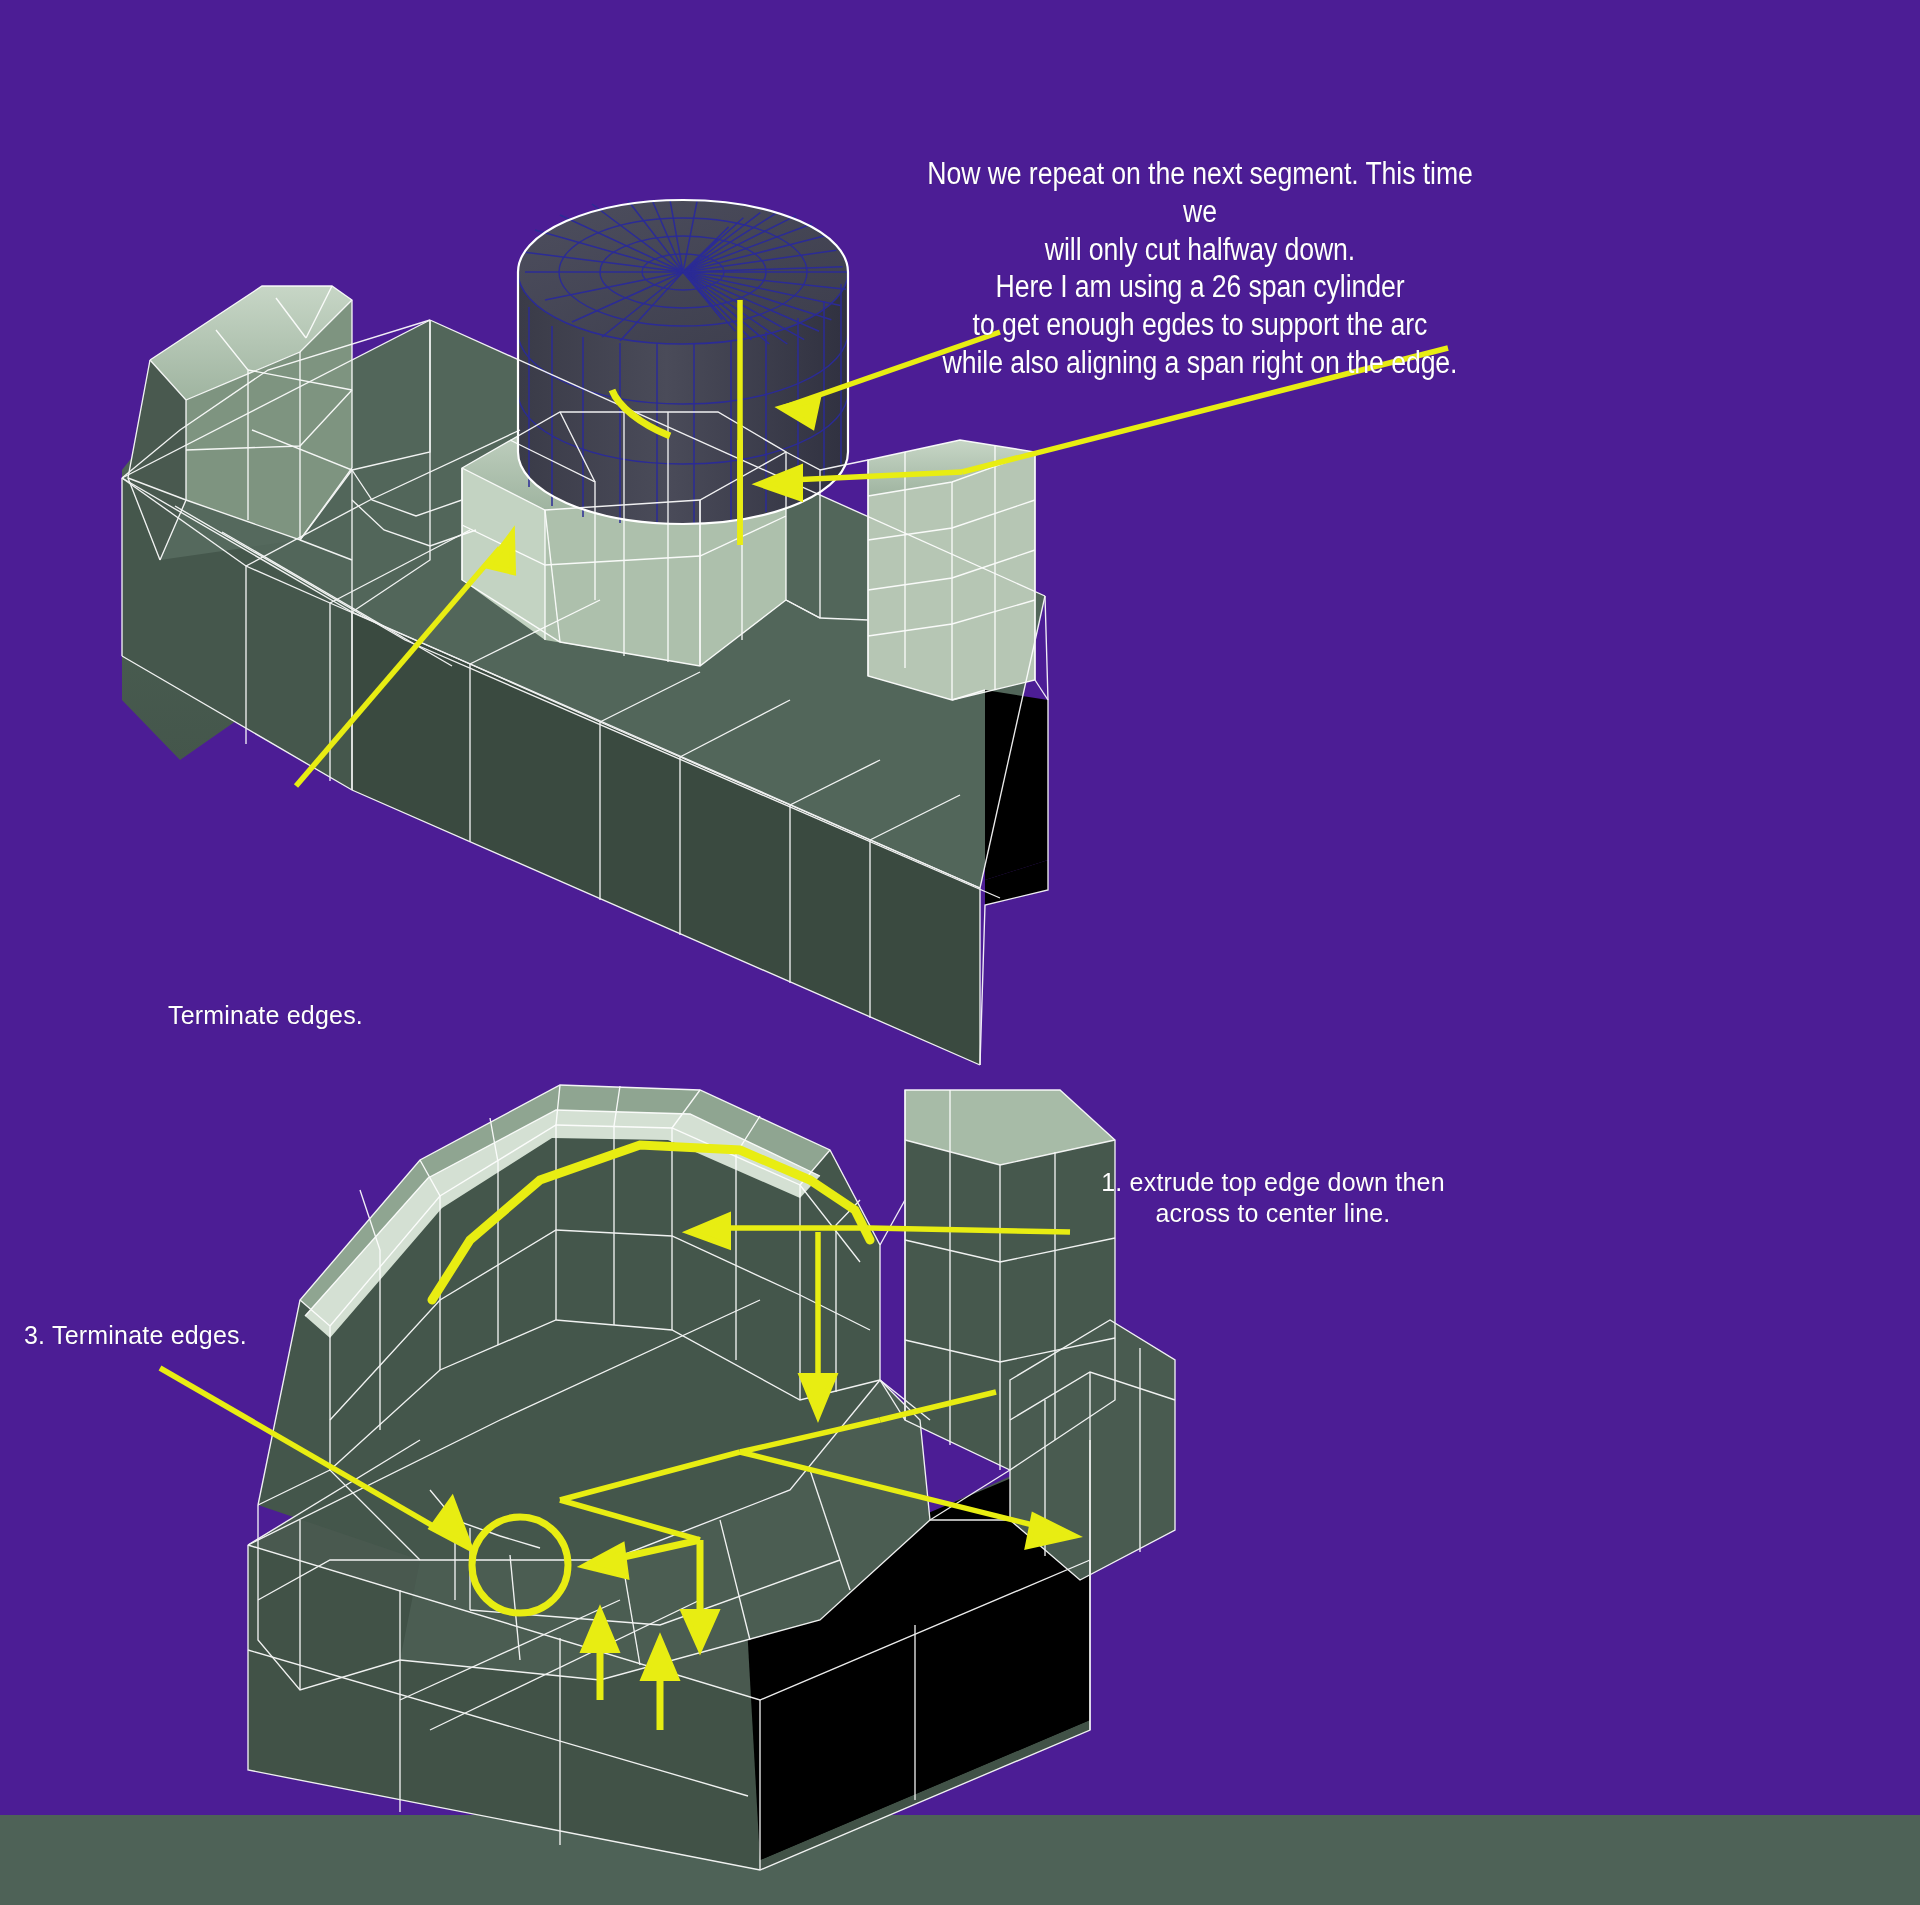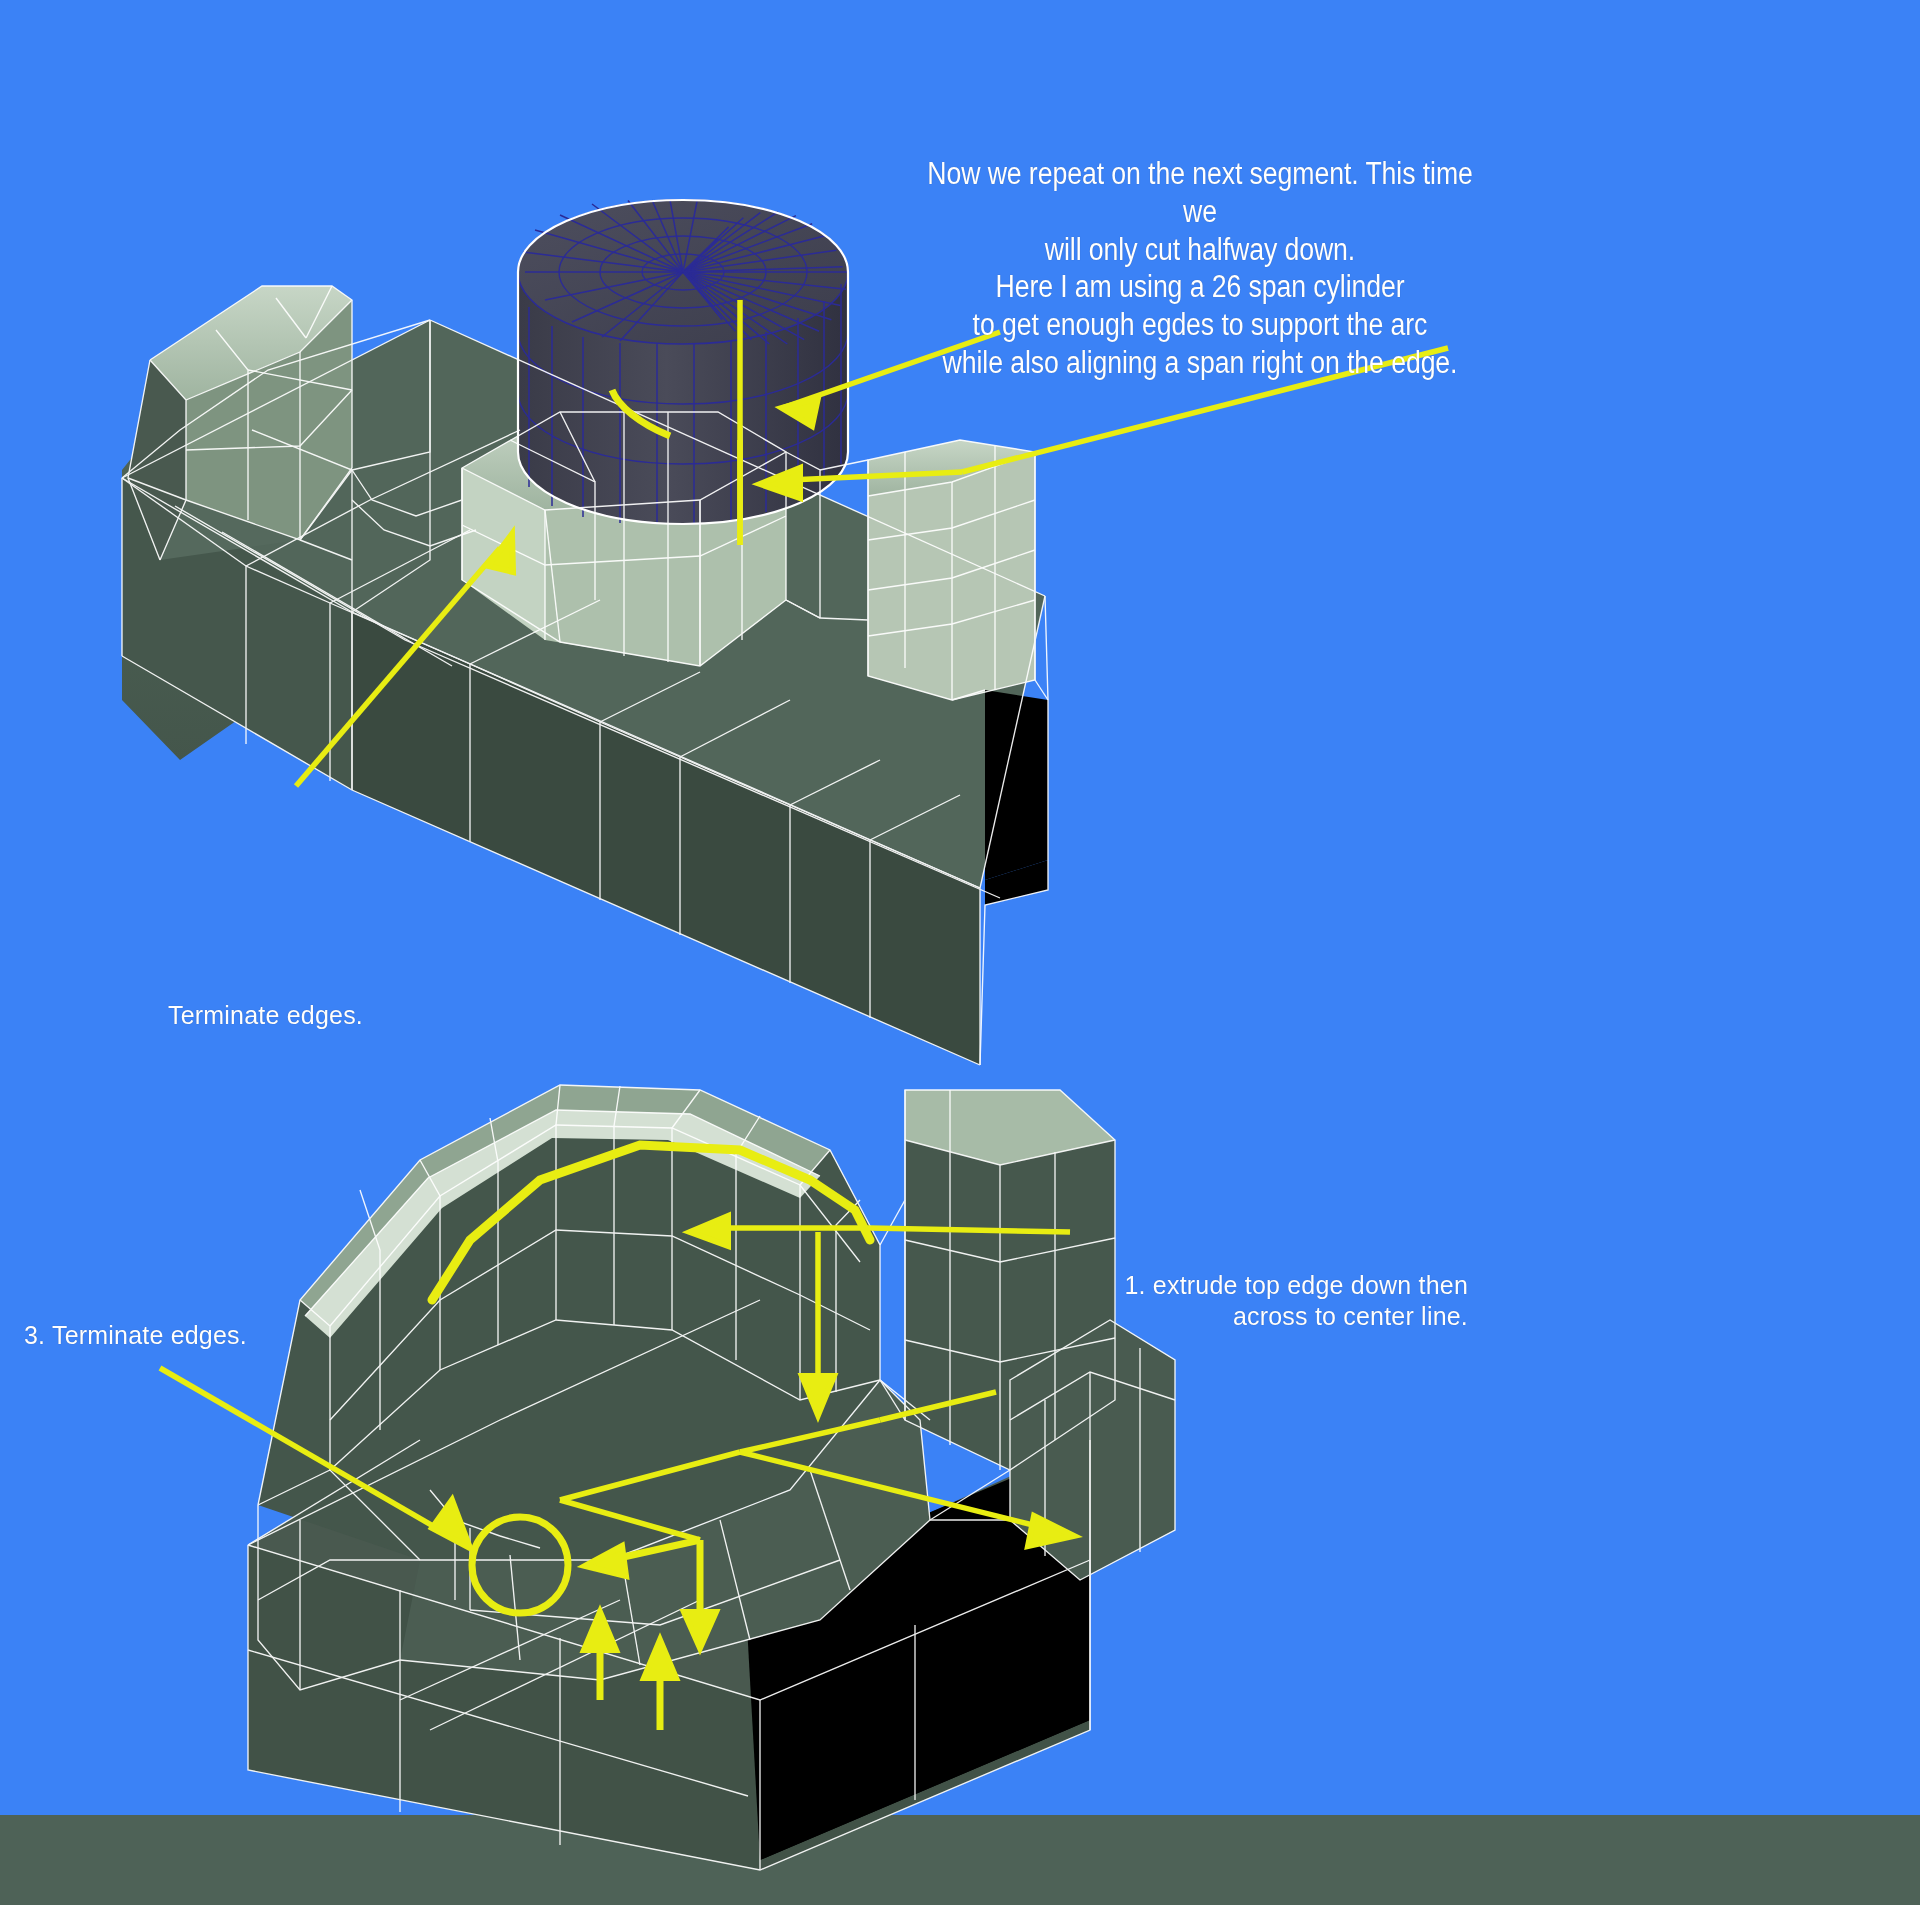--- a/index.html
+++ b/index.html
@@ -12,21 +12,21 @@
     height: 1905px;
     position: relative;
     overflow: hidden;
     font-family: "Liberation Sans", sans-serif;
   }
   #stage {
     position: absolute;
     inset: 0;
     width: 1920px;
     height: 1815px;
-    background: #3b82f6;
+    background: #4c1d95;
   }
   svg.layer {
     position: absolute;
     left: 0;
     top: 0;
     width: 1920px;
     height: 1905px;
     overflow: visible;
   }
   .anno-text {
@@ -47,21 +47,21 @@
   .anno-wide {
     font-size: 25px;
     font-weight: 400;
     letter-spacing: 0.2px;
   }
   .t-center { text-align: center; }
   .t-left { text-align: left; }
 
   #txt-intro   { left: 860px;  top: 155px;  width: 680px; }
   #txt-term1   { left: 168px;  top: 1000px; }
-  #txt-step1   { left: 1078px; top: 1270px; width: 390px; text-align: right; }
+  #txt-step1   { left: 1078px; top: 1167px; width: 390px; }
   #txt-step2   { left: 1004px; top: 1378px; width: 560px; }
   #txt-step3   { left: 24px;   top: 1320px; }
 </style>
 </head>
 <body>
 
 <div id="stage">
 
   <svg class="layer" viewBox="0 0 1920 1905">
     <defs>

